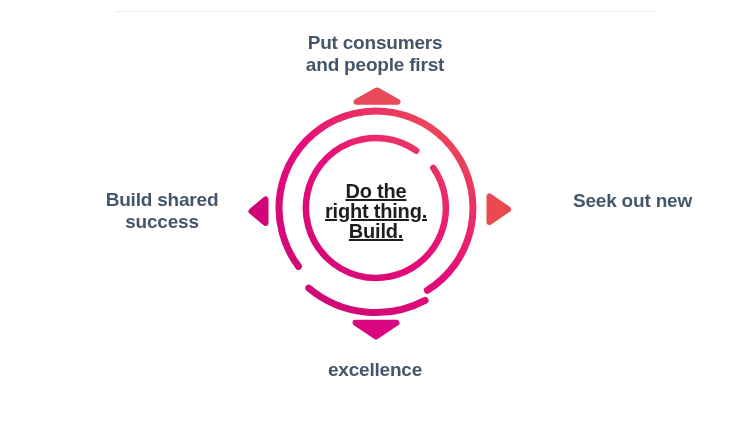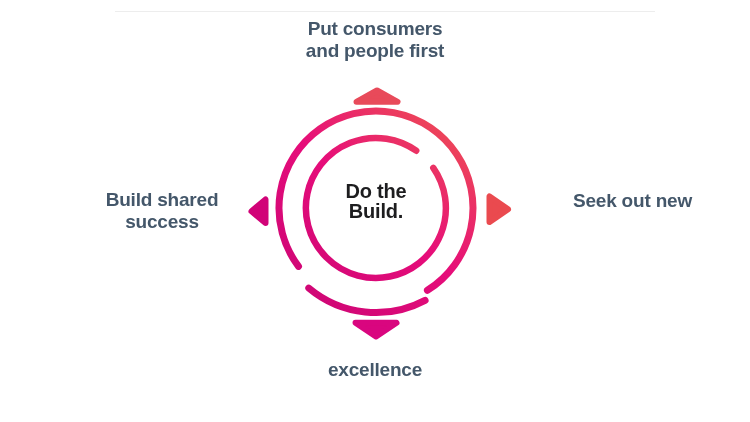--- a/index.html
+++ b/index.html
@@ -31,35 +31,36 @@
   .value-label {
     position: absolute;
     color: var(--label-color, #44576a);
     font-size: 19px;
     line-height: 22px;
     font-weight: bold;
     letter-spacing: -0.2px;
     white-space: nowrap;
   }
   .value-label .line { display: block; }
-  .label-top    { left: 275px; top: 18px;  width: 200px; text-align: center; }
+  .label-top    { left: 275px; top: 32px;  width: 200px; text-align: center; }
   .label-right  { left: 522px; top: 190px; width: 170px; text-align: right; }
   .label-bottom { left: 285px; top: 359px; width: 180px; text-align: center; }
   .label-left   { left: 82px;  top: 189px; width: 160px; text-align: center; }
   .center-text {
     position: absolute;
     left: 296px;
     top: 181px;
     width: 160px;
     text-align: center;
     color: var(--center-color, #1d1d1f);
     font-size: 20px;
     line-height: 20px;
     font-weight: bold;
     letter-spacing: -0.2px;
+    text-decoration: underline;
   }
   .center-text .line { display: block; }
 </style>
 </head>
 <body>
 
 <div class="stage">
 
   <div class="slide-top-border"></div>
 
@@ -82,20 +83,21 @@
 
     <path d="M 508 209.3 L 489.5 196.5 L 489.5 222 Z" stroke-width="6" stroke-linejoin="round" fill="#ea4a4f" stroke="#ea4a4f"></path>
 
     <path d="M 376 336.5 L 396.5 322.8 L 355.5 322.8 Z" stroke-width="6" stroke-linejoin="round" fill="#d9067f" stroke="#d9067f"></path>
 
     <path d="M 251.5 211.3 L 265.5 199.5 L 265.5 223 Z" stroke-width="6" stroke-linejoin="round" fill="#d10378" stroke="#d10378"></path>
   </svg>
 
   <div class="center-text">
     <span class="line">Do the</span>
+    <span class="line">right thing.</span>
     <span class="line">Build.</span>
   </div>
 
   <div class="value-label label-top">
     <span class="line">Put consumers</span>
     <span class="line">and people first</span>
   </div>
 
   <div class="value-label label-right">
     <span class="line">Seek out new</span>

